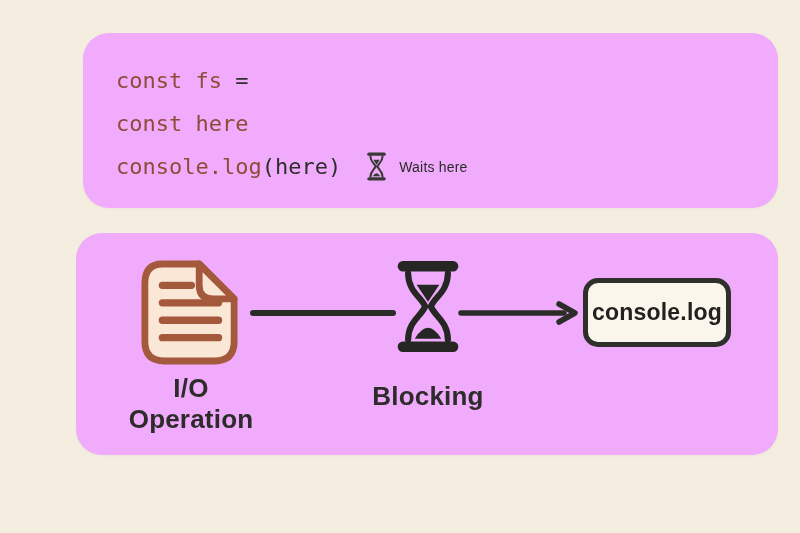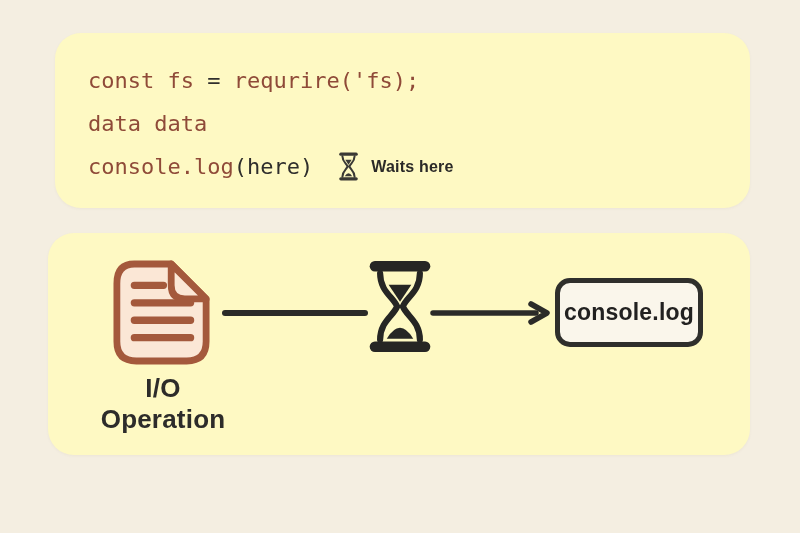--- a/index.html
+++ b/index.html
@@ -2,37 +2,38 @@
 <html><head>
 <meta charset="utf-8">
 <style>
   html,body{margin:0;padding:0;}
   body{
     width:800px;height:533px;position:relative;overflow:hidden;
     background:#f4eee1;
     font-family:"Liberation Sans",sans-serif;
   }
   .panel{
-    position:absolute;background:#fef9c3;border-radius:26px;
+    position:absolute;background:#f0abfc;border-radius:26px;
     box-shadow:0 1px 3px rgba(90,70,40,0.05);
+    margin-left:28px;
   }
   .code-panel{left:55px;top:33px;width:695px;height:175px;}
   .code-area{
     padding:26px 0 0 33px;
     font-family:"DejaVu Sans Mono","Liberation Mono",monospace;
     font-size:22px;
   }
   .code-line{height:43px;display:flex;align-items:center;}
   .code-line span{white-space:pre;}
   .tok-accent{color:#8f4a38;}
   .tok-dark{color:#2f2e2c;}
   .hg-small{width:23px;height:29px;margin-left:24px;flex:0 0 auto;}
   .waits-note{
-    font-family:"Liberation Sans",sans-serif;font-weight:700;
-    font-size:16px;color:#2b2a28;margin-left:11px;letter-spacing:0.2px;
+    font-family:"Liberation Sans",sans-serif;font-weight:400;
+    font-size:14px;color:#2b2a28;margin-left:11px;letter-spacing:0.2px;
   }
   .diagram-panel{left:48px;top:233px;width:702px;height:222px;}
   .abs{position:absolute;}
   .doc-icon{left:65px;top:27px;width:97px;height:105px;}
   .hg-big{left:316px;top:26px;width:72px;height:95px;}
   .connector{
     left:174px;top:77px;width:146px;height:6px;
     background:#2b2b28;border-radius:3px;
   }
   .flow-arrow{left:382px;top:68px;width:122px;height:24px;}
@@ -53,25 +54,24 @@
 </style>
 </head>
 <body>
 
 <div class="panel code-panel">
   <div class="code-area">
 
     <div class="code-line">
       <span class="tok-accent">const fs</span>
         <span class="tok-dark"> = </span>
-        <span class="tok-accent">requrire('fs);</span>
     </div>
 
     <div class="code-line">
-      <span class="tok-accent">data data</span>
+      <span class="tok-accent">const here</span>
     </div>
 
     <div class="code-line">
       <span class="tok-accent">console.log</span>
         <span class="tok-dark">(here)</span>
       <svg class="hg-small" viewBox="0 0 76 100" aria-hidden="true">
         <rect x="6" y="2" width="64" height="11" rx="5.5" fill="#3a3935"></rect>
         <rect x="6" y="87" width="64" height="11" rx="5.5" fill="#3a3935"></rect>
         <path d="M 17 15 C 17 34, 31 40, 35 50 C 31 60, 17 66, 17 85 M 59 15 C 59 34, 45 40, 41 50 C 45 60, 59 66, 59 85" fill="none" stroke="#3a3935" stroke-width="7" stroke-linecap="round"></path>
         <path d="M 27 27 L 49 27 L 38 44 Z" fill="#3a3935"></path>
@@ -107,14 +107,15 @@
   </svg>
 
   <div class="abs output-box">
     <span class="output-box-label">console.log</span>
   </div>
 
   <div class="abs diagram-label io-label">
     <div>I/O</div>
     <div>Operation</div>
   </div>
+  <div class="abs diagram-label blocking-label">Blocking</div>
 
 </div>
 
 </body></html>

